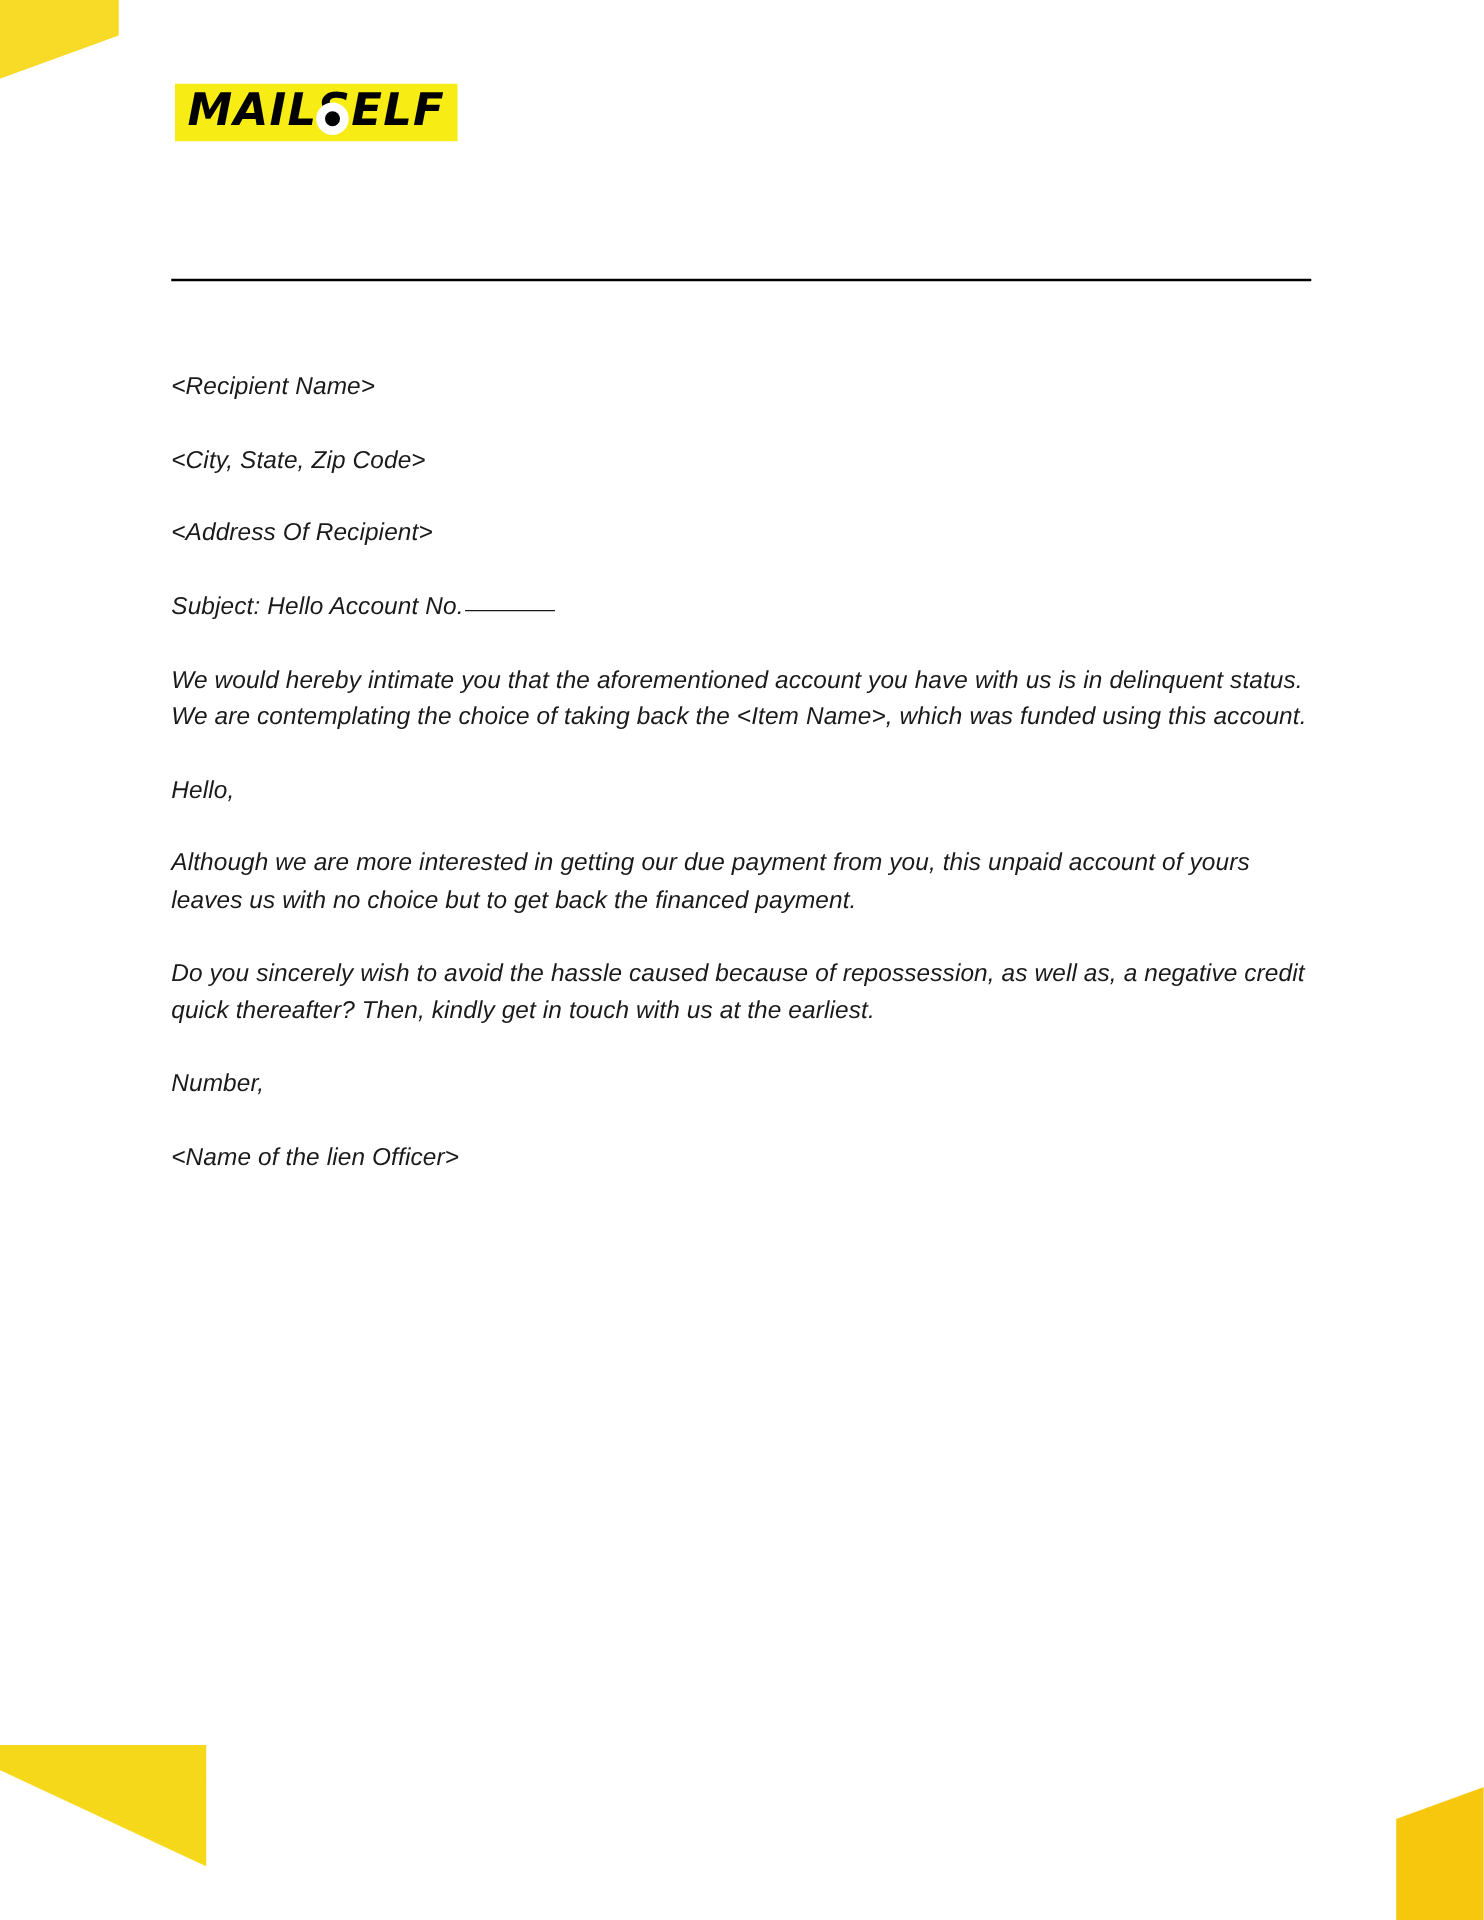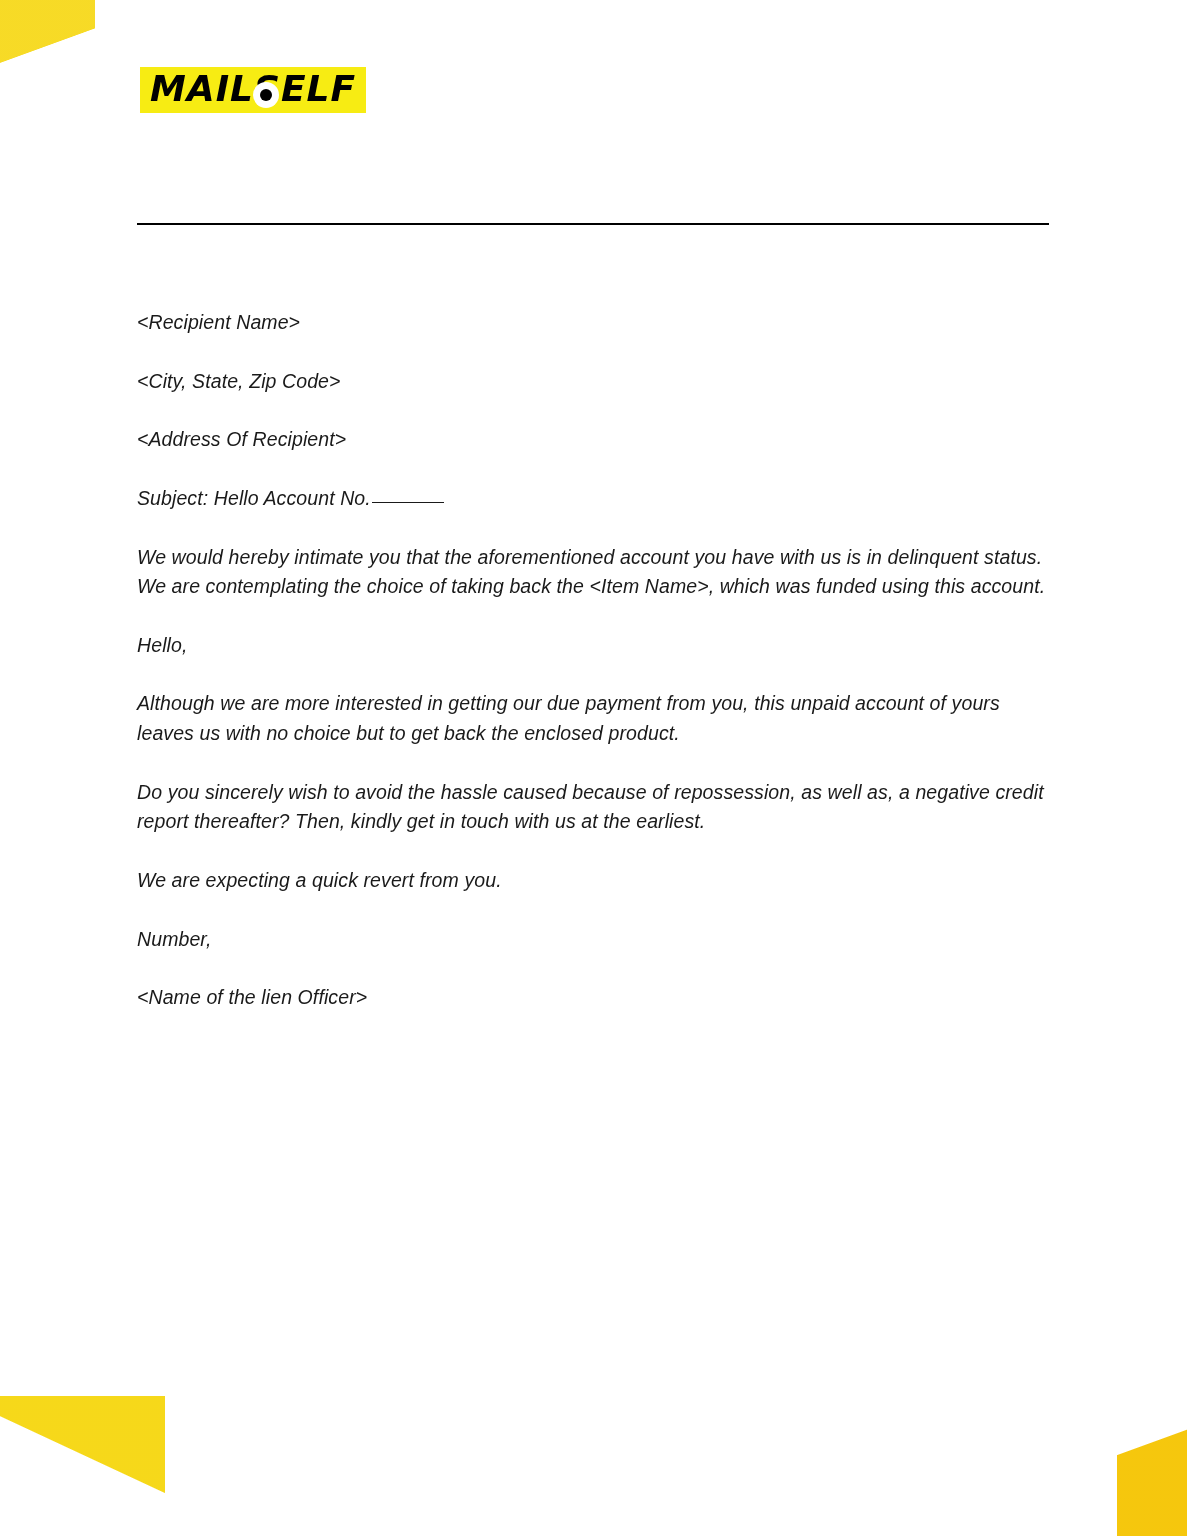--- a/index.html
+++ b/index.html
@@ -100,21 +100,21 @@
     top: 223px;
     width: 912px;
     height: 2px;
     background: #000000;
   }
 
   
   .letter {
     position: absolute;
     left: 137px;
-    top: 308px;
+    top: 295px;
     width: 915px;
     color: #1a1a1a;
   }
   .letter p {
     margin: 0 0 29px 0;
     font-size: 19.5px;
     font-style: italic;
     line-height: 1.52;
     letter-spacing: 0.1px;
   }
@@ -145,20 +145,19 @@
 
   <div class="header-rule"></div>
 
   <div class="letter">
     <p>&lt;Recipient Name&gt;</p>
     <p>&lt;City, State, Zip Code&gt;</p>
     <p>&lt;Address Of Recipient&gt;</p>
     <p class="subject-line"><span>Subject: Hello Account No.</span><span class="blank"></span></p>
     <p>We would hereby intimate you that the aforementioned account you have with us is in delinquent status. We are contemplating the choice of taking back the &lt;Item Name&gt;, which was funded using this account.</p>
     <p>Hello,</p>
-    <p>Although we are more interested in getting our due payment from you, this unpaid account of yours leaves us with no choice but to get back the enclosed product.</p>
-    <p>Do you sincerely wish to avoid the hassle caused because of repossession, as well as, a negative credit report thereafter? Then, kindly get in touch with us at the earliest.</p>
-    <p>We are expecting a quick revert from you.</p>
+    <p>Although we are more interested in getting our due payment from you, this unpaid account of yours leaves us with no choice but to get back the financed payment.</p>
+    <p>Do you sincerely wish to avoid the hassle caused because of repossession, as well as, a negative credit quick thereafter? Then, kindly get in touch with us at the earliest.</p>
     <p>Number,</p>
     <p>&lt;Name of the lien Officer&gt;</p>
   </div>
 
 </div>
 
 </body></html>

